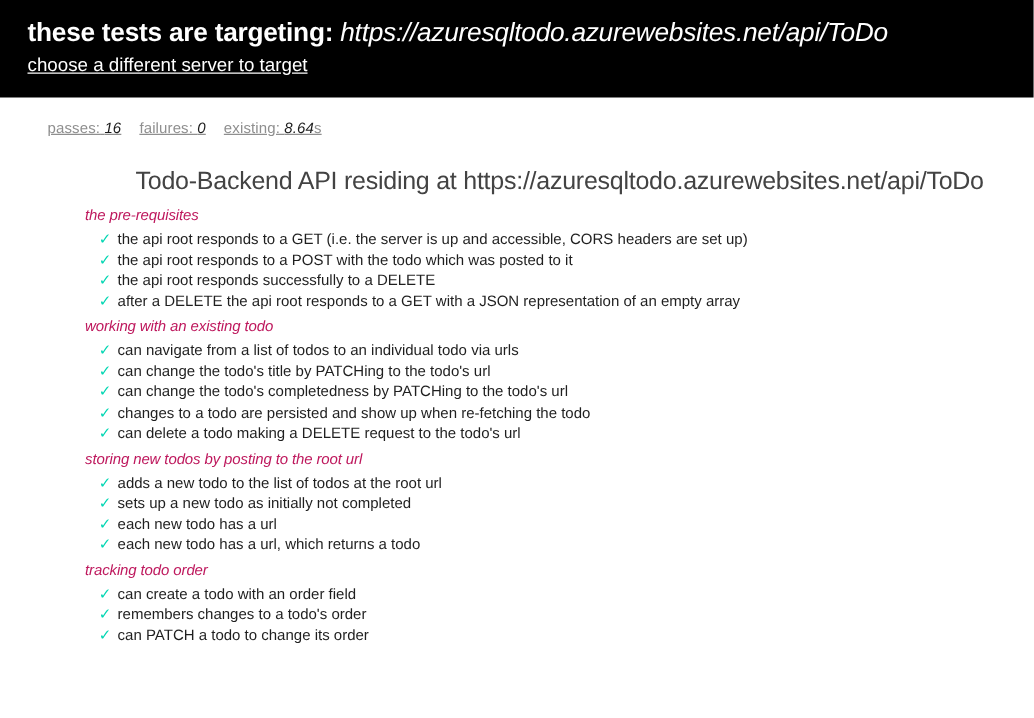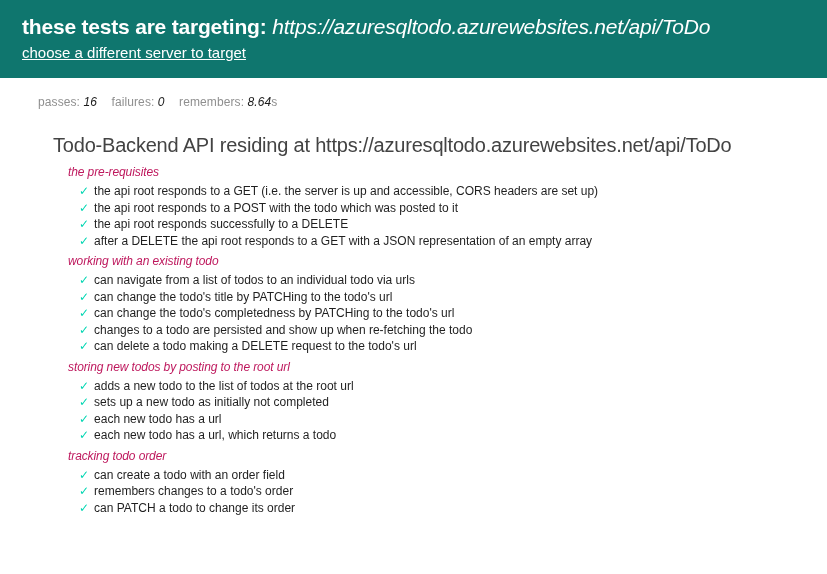--- a/index.html
+++ b/index.html
@@ -36,38 +36,39 @@
     cursor: pointer;
   }
 
   
   #mocha-stats {
     margin: 17px 0 0 38px;
     font-size: 12px;
     color: #8f8f8f;
     letter-spacing: 0.1px;
   }
-  #mocha-stats .stat { margin-right: 11px; }
+  #mocha-stats .stat { margin-right: 11px; text-decoration: underline; }
   #mocha-stats em {
     color: #1c1c1c;
     font-style: italic;
   }
   #mocha-stats .suffix { color: #8f8f8f; }
 
   
   #mocha { margin: 25px 40px 40px 53px; }
   ul { list-style: none; margin: 0; padding: 0; }
 
   .suite-title {
     margin: 0 0 8px 0;
     font-size: 20px;
     font-weight: normal;
     color: #434343;
     letter-spacing: -0.2px;
     cursor: pointer;
+    text-align: right;
   }
   .suite { margin-left: 15px; }
   .suite .section-title {
     margin: 5px 0 4px 0;
     font-size: 12px;
     font-weight: normal;
     color: #be185d;
     letter-spacing: -0.1px;
     cursor: pointer;
     font-style: italic;
@@ -81,34 +82,34 @@
   }
   .test .check {
     color: #00d6b2;
     margin-right: 5px;
     font-size: 12px;
   }
 </style>
 </head>
 <body>
 
-<header class="banner" style="background: #0f766e;">
+<header class="banner" style="background: #000000;">
   <div class="banner-title">
     <strong>these tests are targeting:</strong>
     <em>https://azuresqltodo.azurewebsites.net/api/ToDo</em>
   </div>
   <a href="#" class="banner-link">choose a different server to target</a>
 </header>
 
 <div id="mocha-stats">
   <span class="stat"><span>passes:</span>
     <em>16</em></span>
   <span class="stat"><span>failures:</span>
     <em>0</em></span>
-  <span class="stat"><span>remembers:</span>
+  <span class="stat"><span>existing:</span>
     <em>8.64</em><span class="suffix">s</span></span>
 </div>
 
 <div id="mocha">
   <ul id="mocha-report">
     <li class="top-suite">
       <h1 class="suite-title">Todo-Backend API residing at https://azuresqltodo.azurewebsites.net/api/ToDo</h1>
       <ul id="suites-container">
           <li class="suite">
             <h2 class="section-title">the pre-requisites</h2>

